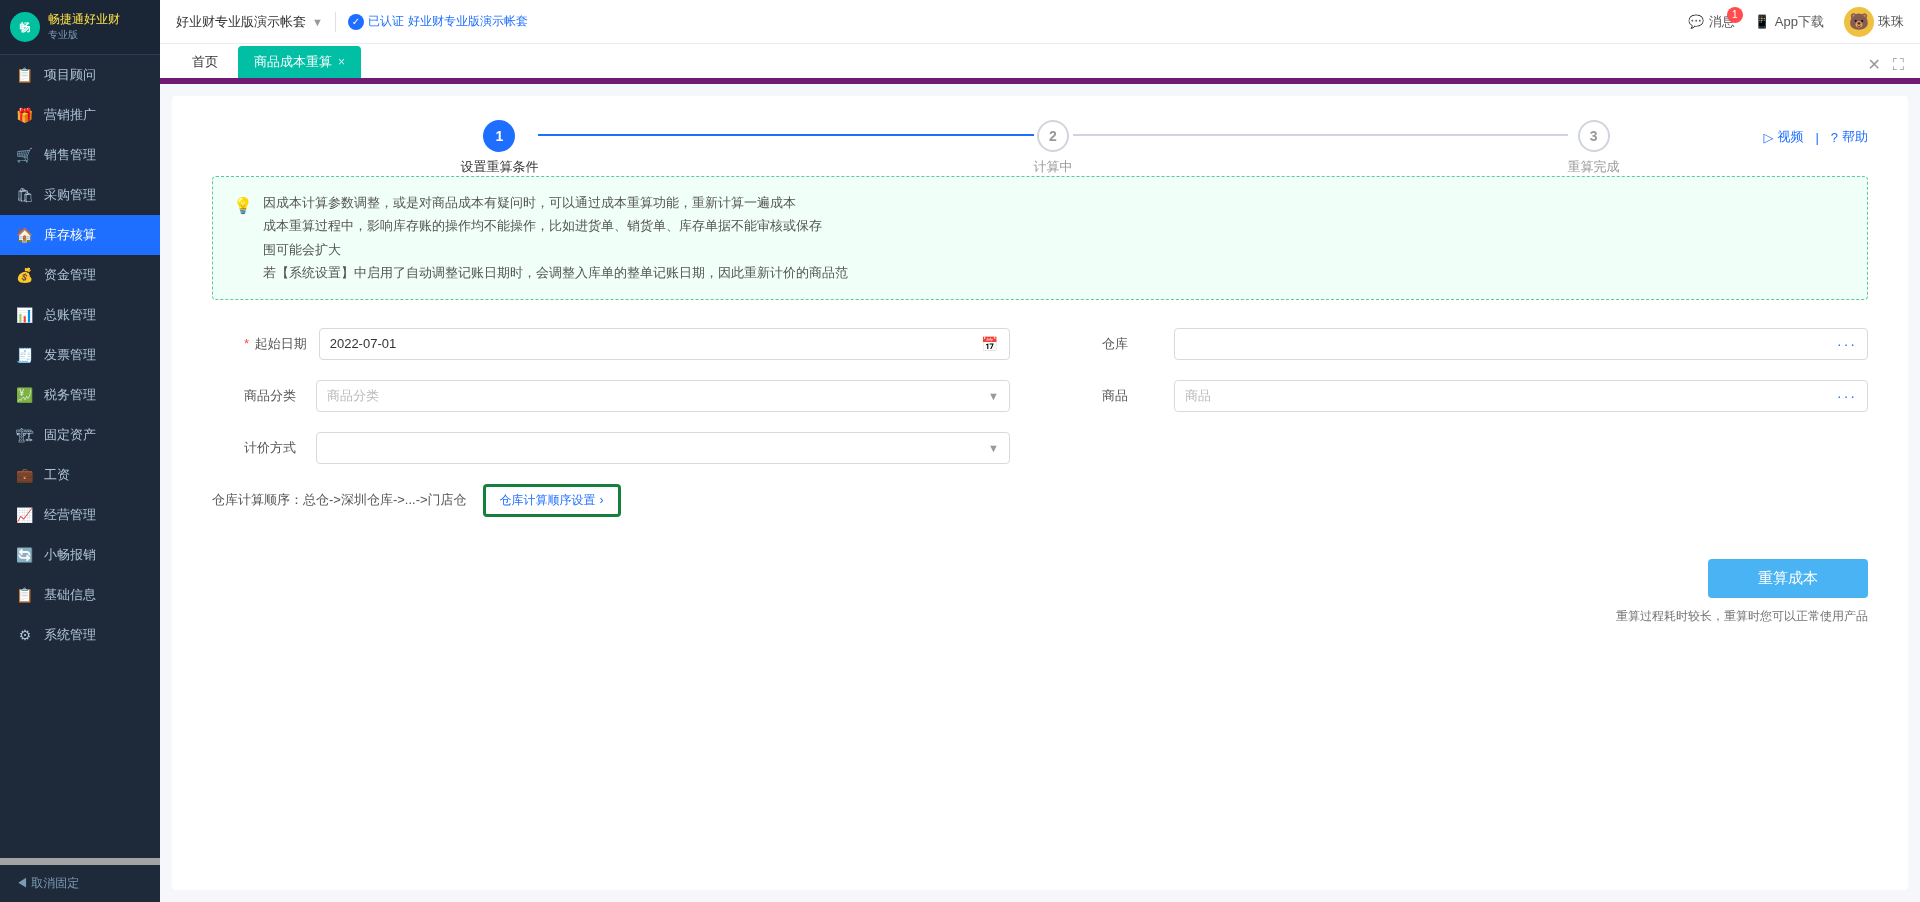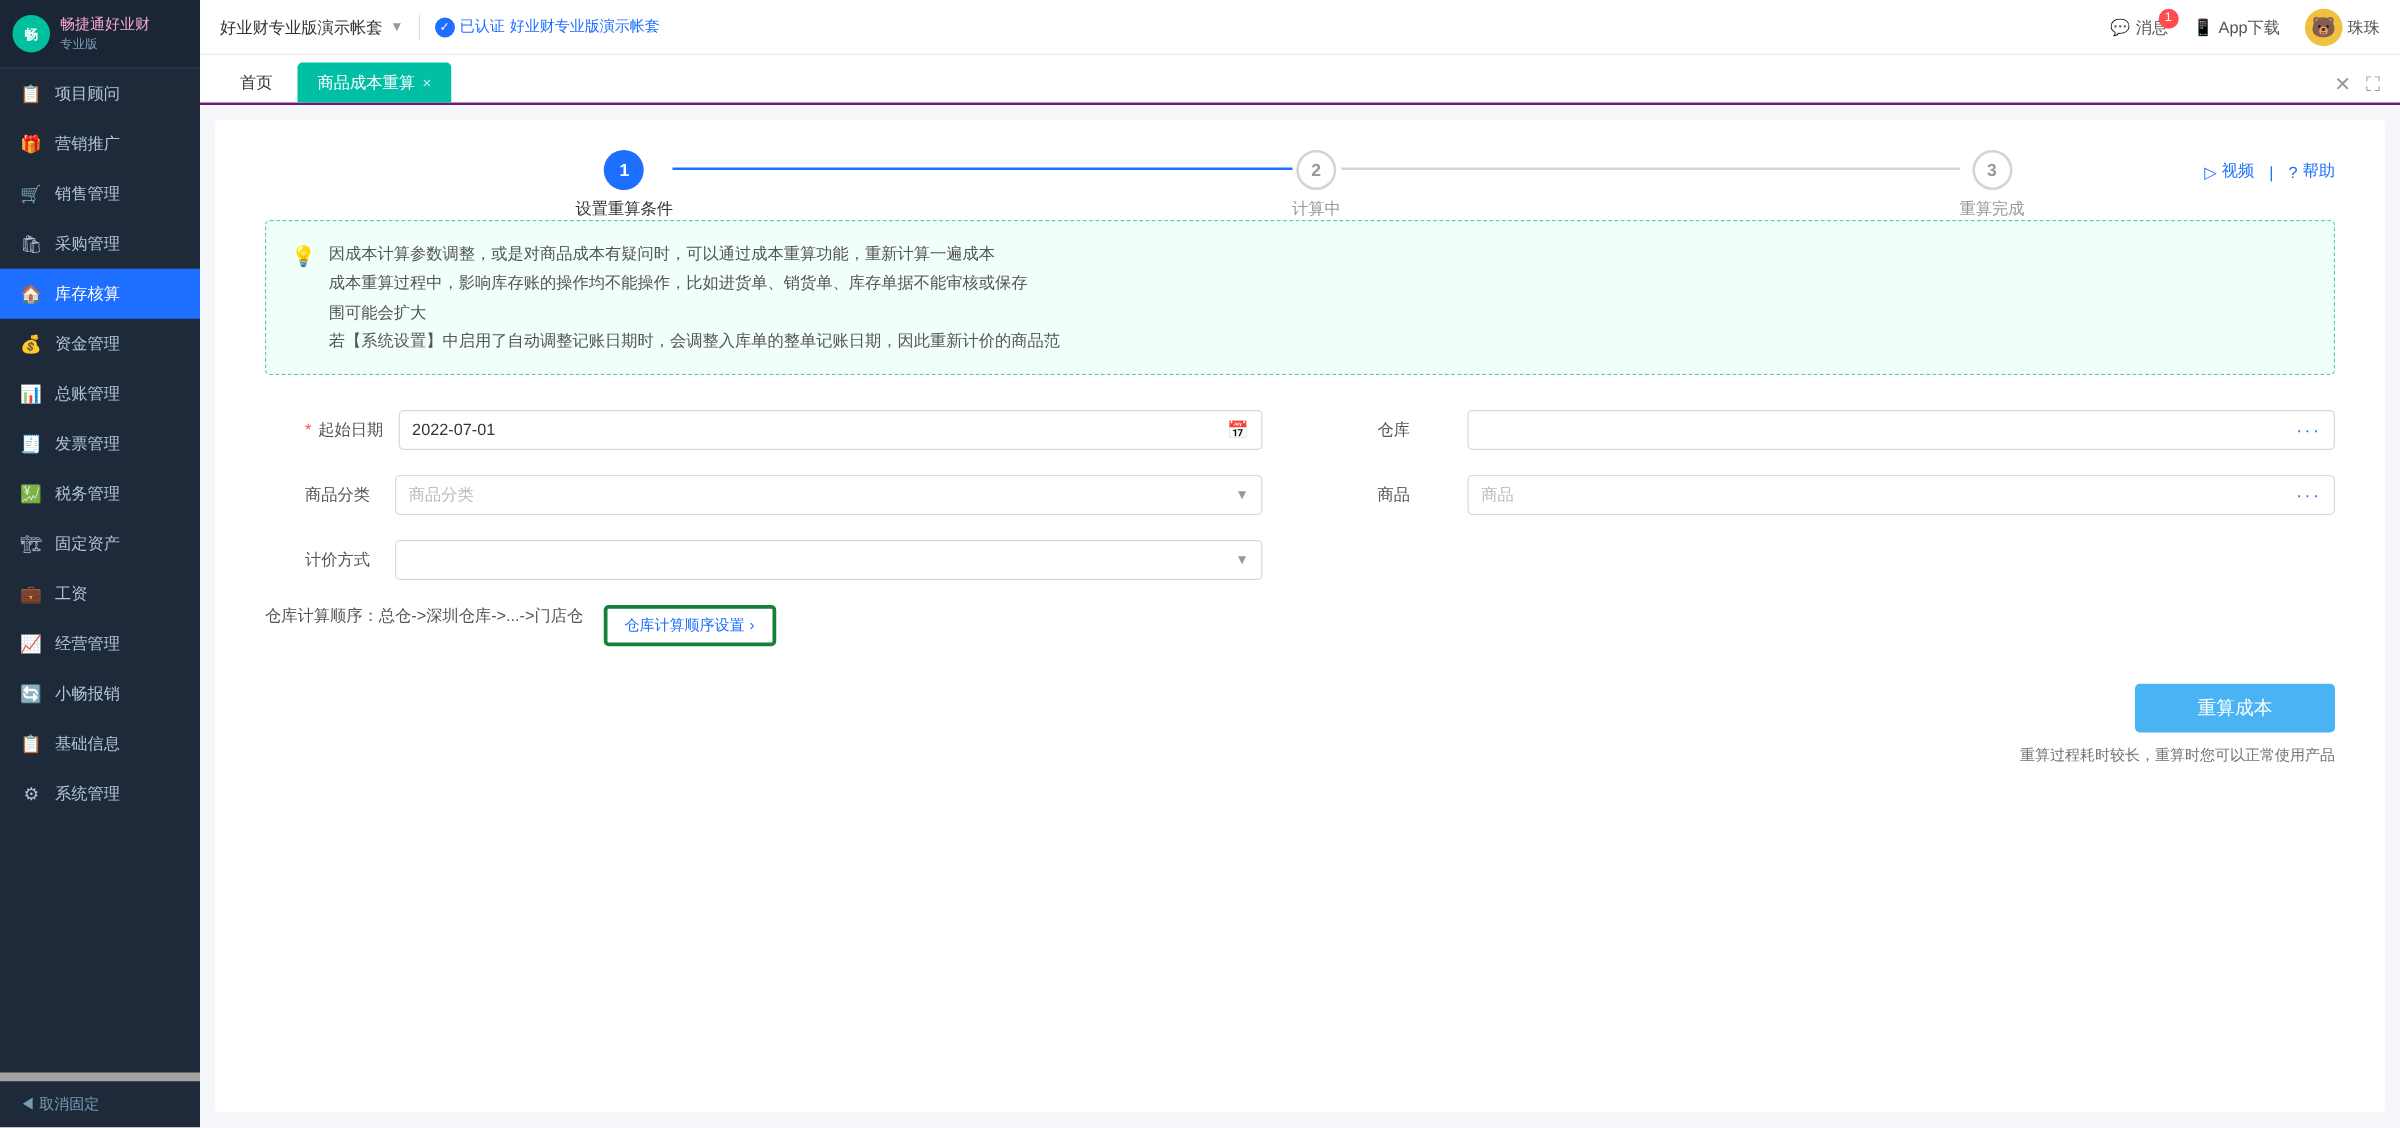--- a/index.html
+++ b/index.html
@@ -32,21 +32,21 @@
       display: flex;
       align-items: center;
       justify-content: center;
       color: white;
       font-size: 11px;
       font-weight: bold;
       flex-shrink: 0;
     }
     .sidebar-title {
       font-size: 12px;
-      color: #f9a8d4;
+      color: #fde047;
       line-height: 1.3;
     }
     .sidebar-subtitle {
       font-size: 10px;
       color: #7a9ab5;
     }
     .sidebar-nav {
       flex: 1;
       overflow-y: auto;
     }
@@ -179,21 +179,21 @@
       font-size: 16px;
     }
 
     
     .tabs {
       background: white;
       height: 40px;
       display: flex;
       align-items: flex-end;
       padding: 0 16px;
-      border-bottom: 2px solid #701a75;
+      border-bottom: 6px solid #701a75;
       flex-shrink: 0;
       gap: 4px;
     }
     .tab {
       height: 32px;
       padding: 0 16px;
       display: flex;
       align-items: center;
       gap: 6px;
       cursor: pointer;
@@ -404,22 +404,23 @@
     }
     .form-dotted .dots {
       color: #1e6fff;
       letter-spacing: 2px;
       font-size: 14px;
     }
 
     
     .calc-order-row {
       display: flex;
+      align-items: center;
       gap: 16px;
-      margin-bottom: 30px;
+      margin-bottom: 42px;
     }
     .calc-order-label {
       font-size: 13px;
       color: #555;
     }
     .calc-order-btn {
       background: white;
       border: 3px solid #15803d;
       color: #1e6fff;
       border-radius: 4px;

